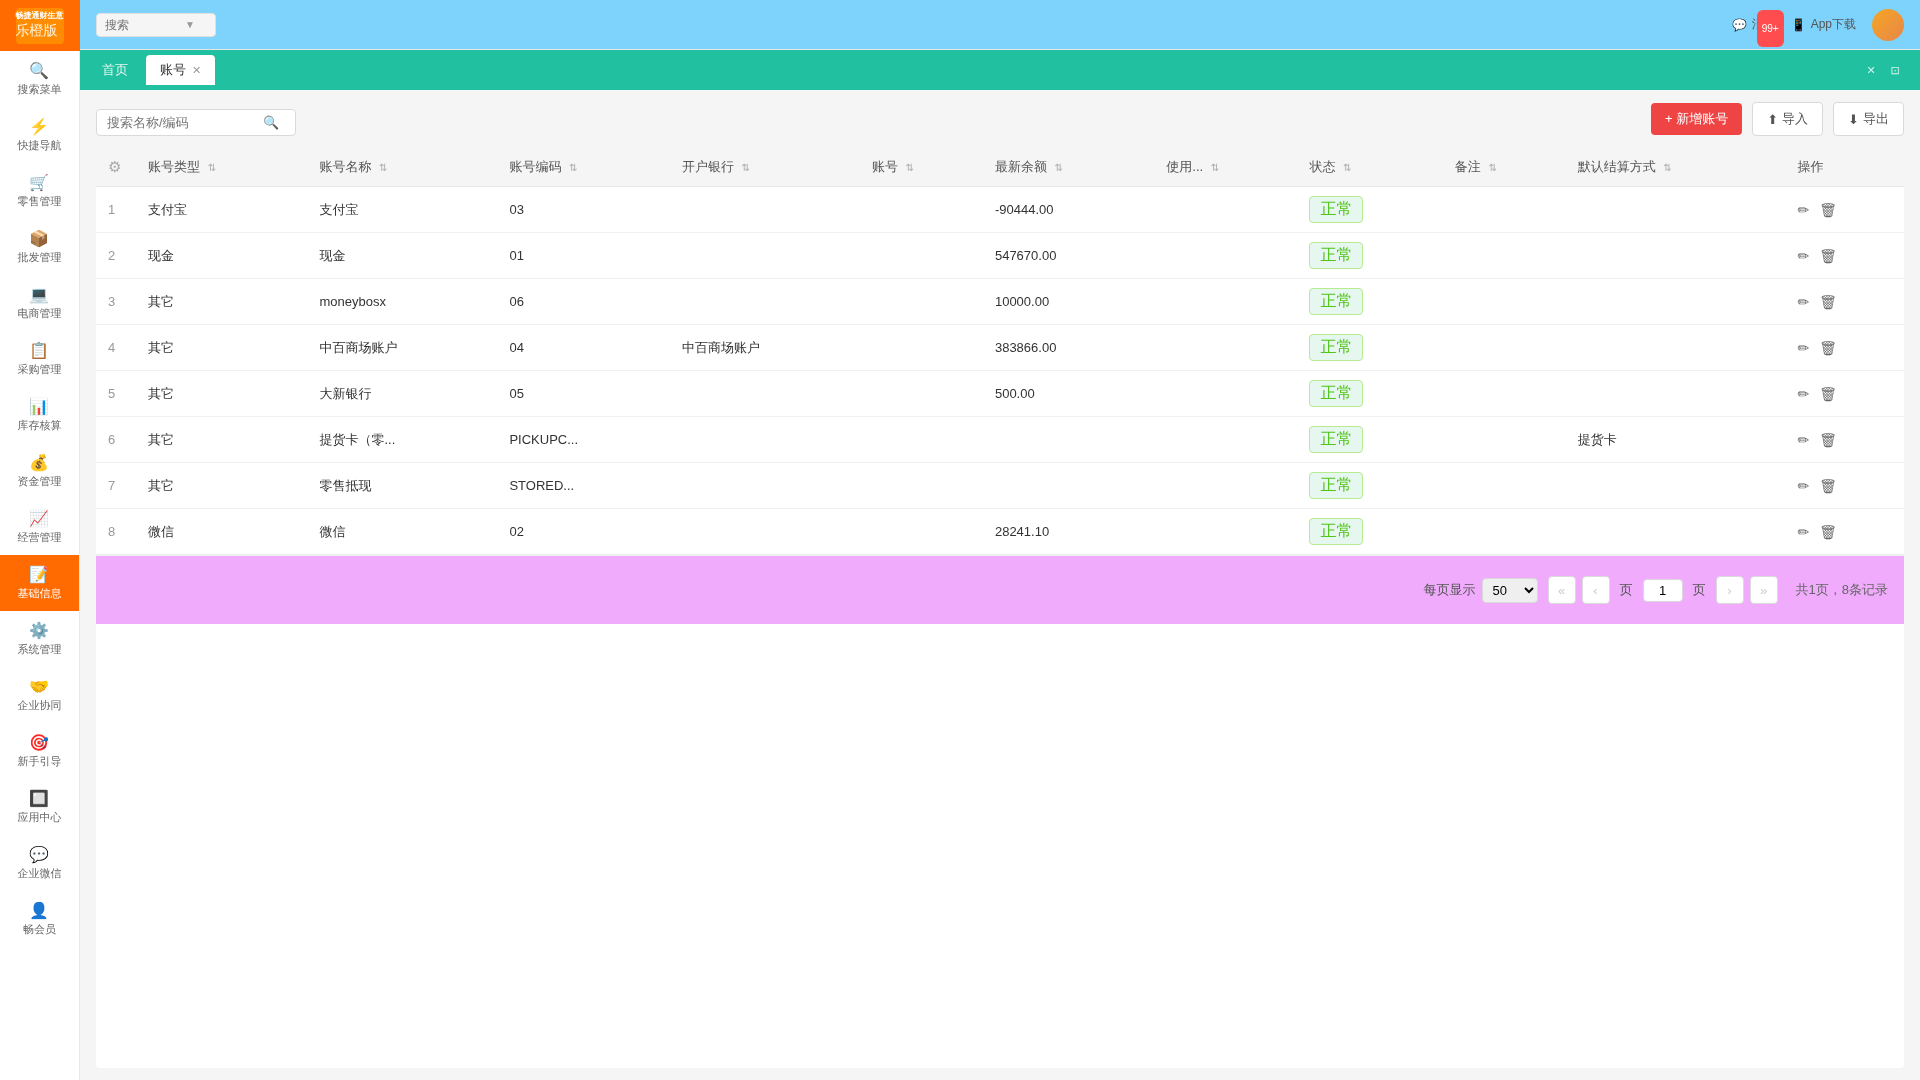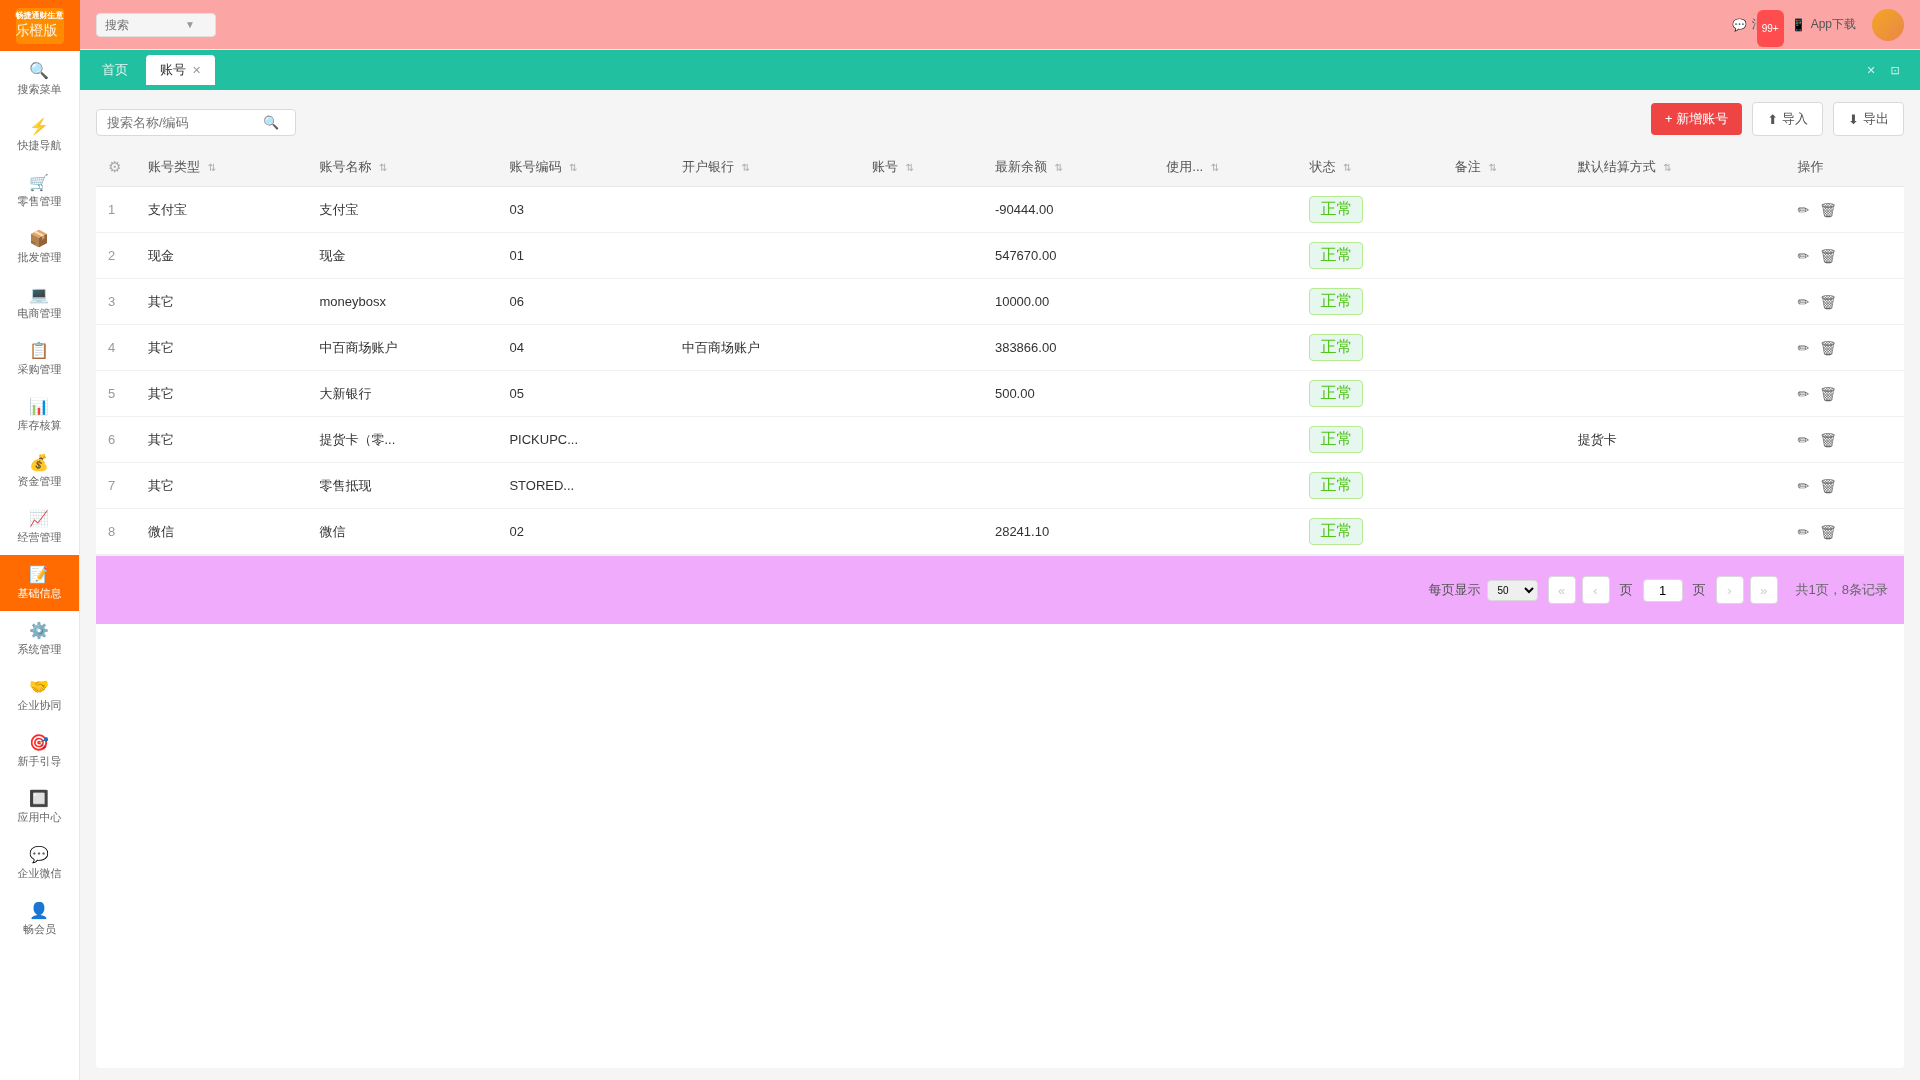--- a/index.html
+++ b/index.html
@@ -14,21 +14,21 @@
     .sidebar-nav { display: flex; flex-direction: column; width: 100%; flex: 1; }
     .sidebar-item { display: flex; flex-direction: column; align-items: center; justify-content: center; padding: 10px 0; cursor: pointer; color: #666; font-size: 12px; min-height: 50px; }
     .sidebar-item.active { color: #fff; background: #ff6b00; }
     .sidebar-item-icon { font-size: 16px; margin-bottom: 2px; }
     .sidebar-item-label { font-size: 11px; }
 
     
     .main { flex: 1; display: flex; flex-direction: column; height: 100%; overflow: hidden; }
 
     
-    .top-header { height: 50px; background: #fca5a5; display: flex; align-items: center; justify-content: space-between; padding: 0 16px; border-bottom: 1px solid #e8e8e8; }
+    .top-header { height: 50px; background: #7dd3fc; display: flex; align-items: center; justify-content: space-between; padding: 0 16px; border-bottom: 1px solid #e8e8e8; }
     .top-left { display: flex; align-items: center; gap: 12px; }
     .search-box { display: flex; align-items: center; background: #f5f5f5; border: 1px solid #e0e0e0; border-radius: 4px; padding: 4px 8px; width: 120px; }
     .search-box input { border: none; background: transparent; outline: none; font-size: 12px; width: 80px; }
     .dropdown-arrow { font-size: 10px; color: #999; }
     .top-right { display: flex; align-items: center; gap: 16px; }
     .msg-icon { display: flex; align-items: center; gap: 4px; cursor: pointer; color: #555; font-size: 12px; position: relative; }
     .badge { background: #ff4d4f; color: #fff; border-radius: 6px; font-size: 10px; padding: 13px 5px; position: absolute; top: -6px; right: -8px; }
     .app-download { display: flex; align-items: center; gap: 4px; cursor: pointer; color: #555; font-size: 12px; }
     .avatar { width: 32px; height: 32px; border-radius: 50%; background: #ccc; overflow: hidden; }
 
@@ -62,21 +62,21 @@
     tbody td { padding: 9px 12px; color: #333; font-size: 13px; }
     .row-num { color: #999; }
     .status-badge { display: inline-block; background: #e6f7f0; color: #52c41a; border: 1px solid #b7eb8f; border-radius: 4px; padding: 2px 10px; font-size: 16px; }
     .action-btns { display: flex; gap: 10px; }
     .action-btn { cursor: pointer; color: #666; font-size: 14px; }
     .gear-col { color: #aaa; cursor: pointer; font-size: 15px; }
 
     
     .table-footer { display: flex; align-items: center; justify-content: flex-end; padding: 20px 16px; background: #f0abfc; border-top: 1px solid #f0f0f0; gap: 10px; font-size: 13px; color: #555; }
     .per-page { display: flex; align-items: center; gap: 6px; }
-    .per-page select { border: 1px solid #d9d9d9; border-radius: 4px; padding: 3px 6px; font-size: 10px; }
+    .per-page select { border: 1px solid #d9d9d9; border-radius: 4px; padding: 3px 6px; font-size: 13px; }
     .pagination { display: flex; align-items: center; gap: 6px; }
     .page-btn { width: 28px; height: 28px; display: flex; align-items: center; justify-content: center; border: 1px solid #d9d9d9; border-radius: 4px; cursor: pointer; background: #fff; color: #555; }
     .page-btn.disabled { color: #ccc; cursor: not-allowed; }
     .page-input { width: 40px; text-align: center; border: 1px solid #d9d9d9; border-radius: 4px; padding: 3px; font-size: 13px; }
     .total-info { color: #666; margin-left: 8px; }
   </style>
 </head>
 <body>
 
 <div class="sidebar">

